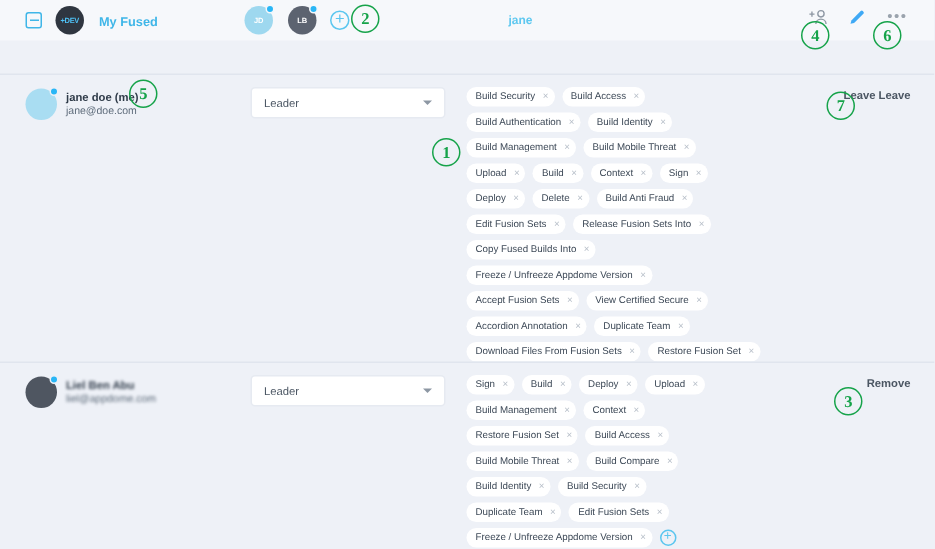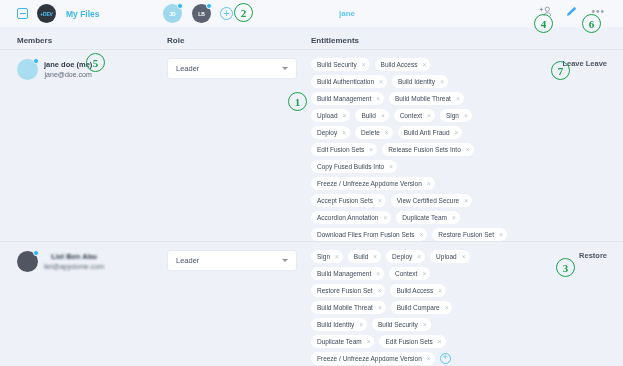--- a/index.html
+++ b/index.html
@@ -74,21 +74,21 @@
   .row {
     position: absolute; left: 0; width: 623px;
     background: #eef1f7;
     border-top: 1px solid #e0e5ee;
   }
   .row-1 { top: 49px; height: 192px; }
   .row-2 { top: 241px; height: 125px; }
 
   .member {
     position: absolute; left: 17px; top: 9px;
-    display: flex; align-items: flex-start; text-align: center;
+    display: flex; align-items: flex-start;
   }
   .m-avatar {
     position: relative; width: 21px; height: 21px; border-radius: 50%;
     flex: 0 0 auto;
   }
   .m-avatar.light { background: #a9ddf2; }
   .m-avatar.dark { background: #4f5661; }
   .m-avatar .dot {
     position: absolute; top: -1px; right: -1px;
     width: 6px; height: 6px; border-radius: 50%;
@@ -147,21 +147,21 @@
 
 <div class="page">
 
   <div class="topbar">
     <div class="collapse-box">
         <i></i>
       </div>
     <div class="team-avatar">
       <span>+DEV</span>
     </div>
-    <div class="team-name">My Files</div>
+    <div class="team-name">My Fused</div>
 
     <div class="avatar-group">
       <div class="mini-av a">
         <span>JD</span>
         <span class="dot"></span>
       </div>
       <div class="mini-av b">
         <span>LB</span>
         <span class="dot"></span>
       </div>
@@ -180,25 +180,20 @@
       </div>
       <div class="icon-btn">
         <svg width="11" height="11" viewBox="0 0 11 11" fill="none" aria-hidden="true">
           <path d="M1 9.8l0.6-2.2L7.8 1.4a1 1 0 011.4 0l0.4 0.4a1 1 0 010 1.4L3.4 9.3 1 9.8z" fill="#3fa9f5"></path>
         </svg>
       </div>
       <div class="icon-btn dots">•••</div>
     </div>
   </div>
 
-  <div class="col-heads">
-    <span class="ch-members">Members</span>
-    <span class="ch-role">Role</span>
-    <span class="ch-ent">Entitlements</span>
-  </div>
 
   <div class="row row-1">
     <div class="member">
       <div class="m-avatar light">
         <span class="dot"></span>
       </div>
       <div class="m-text">
         <div class="m-name">jane doe (me)</div>
         <div class="m-mail">jane@doe.com</div>
       </div>
@@ -419,21 +414,21 @@
         </div>
         <div class="ent-line">
           <span class="chip">
             <span>Freeze / Unfreeze Appdome Version</span>
             <span class="x">×</span>
           </span>
           <span class="add-chip">+</span>
         </div>
       </div>
 
-    <div class="row-action">Restore</div>
+    <div class="row-action">Remove</div>
   </div>
 
   <div id="markers">
       <div class="marker" style="left: 288px; top: 92px;">1</div>
       <div class="marker" style="left: 234px; top: 3px;">2</div>
       <div class="marker" style="left: 556px; top: 258px;">3</div>
       <div class="marker" style="left: 534px; top: 14px;">4</div>
       <div class="marker" style="left: 86px; top: 53px;">5</div>
       <div class="marker" style="left: 582px; top: 14px;">6</div>
       <div class="marker" style="left: 551px; top: 61px;">7</div>

